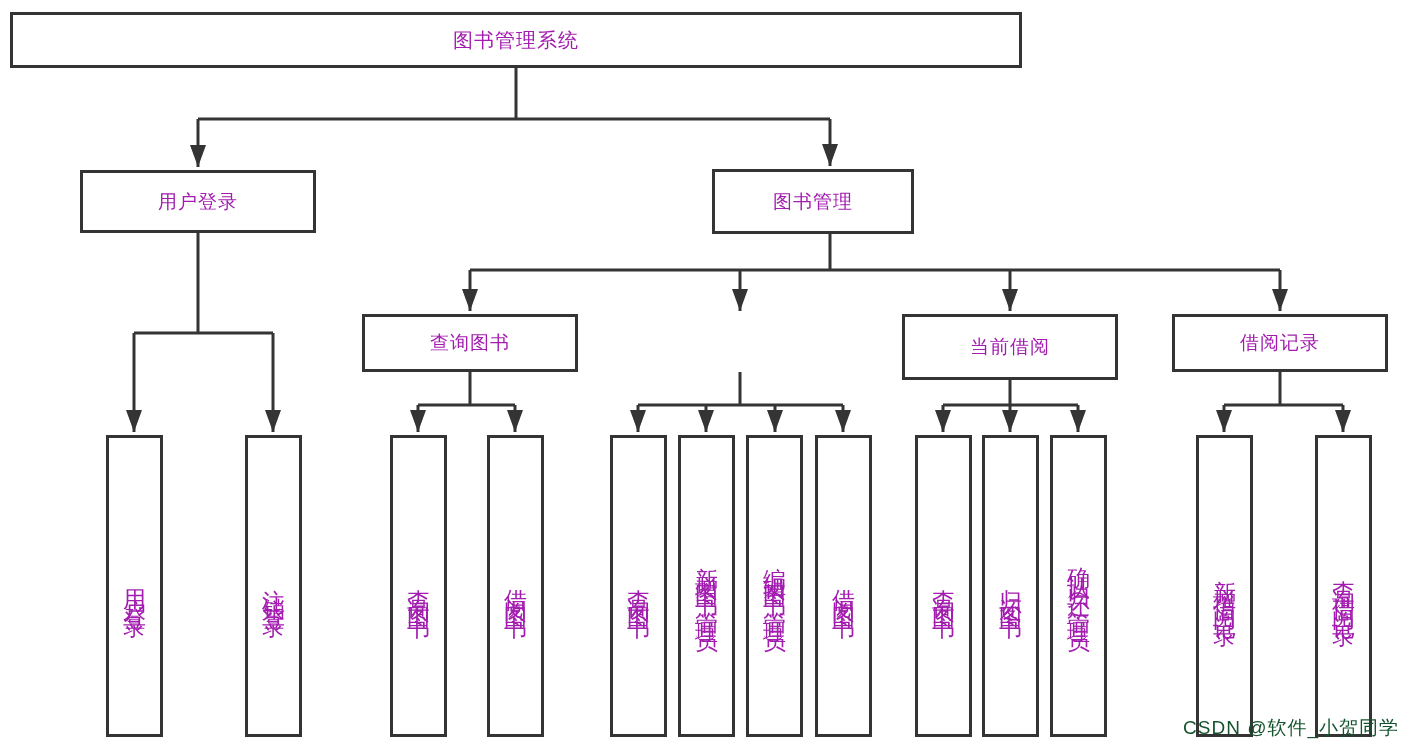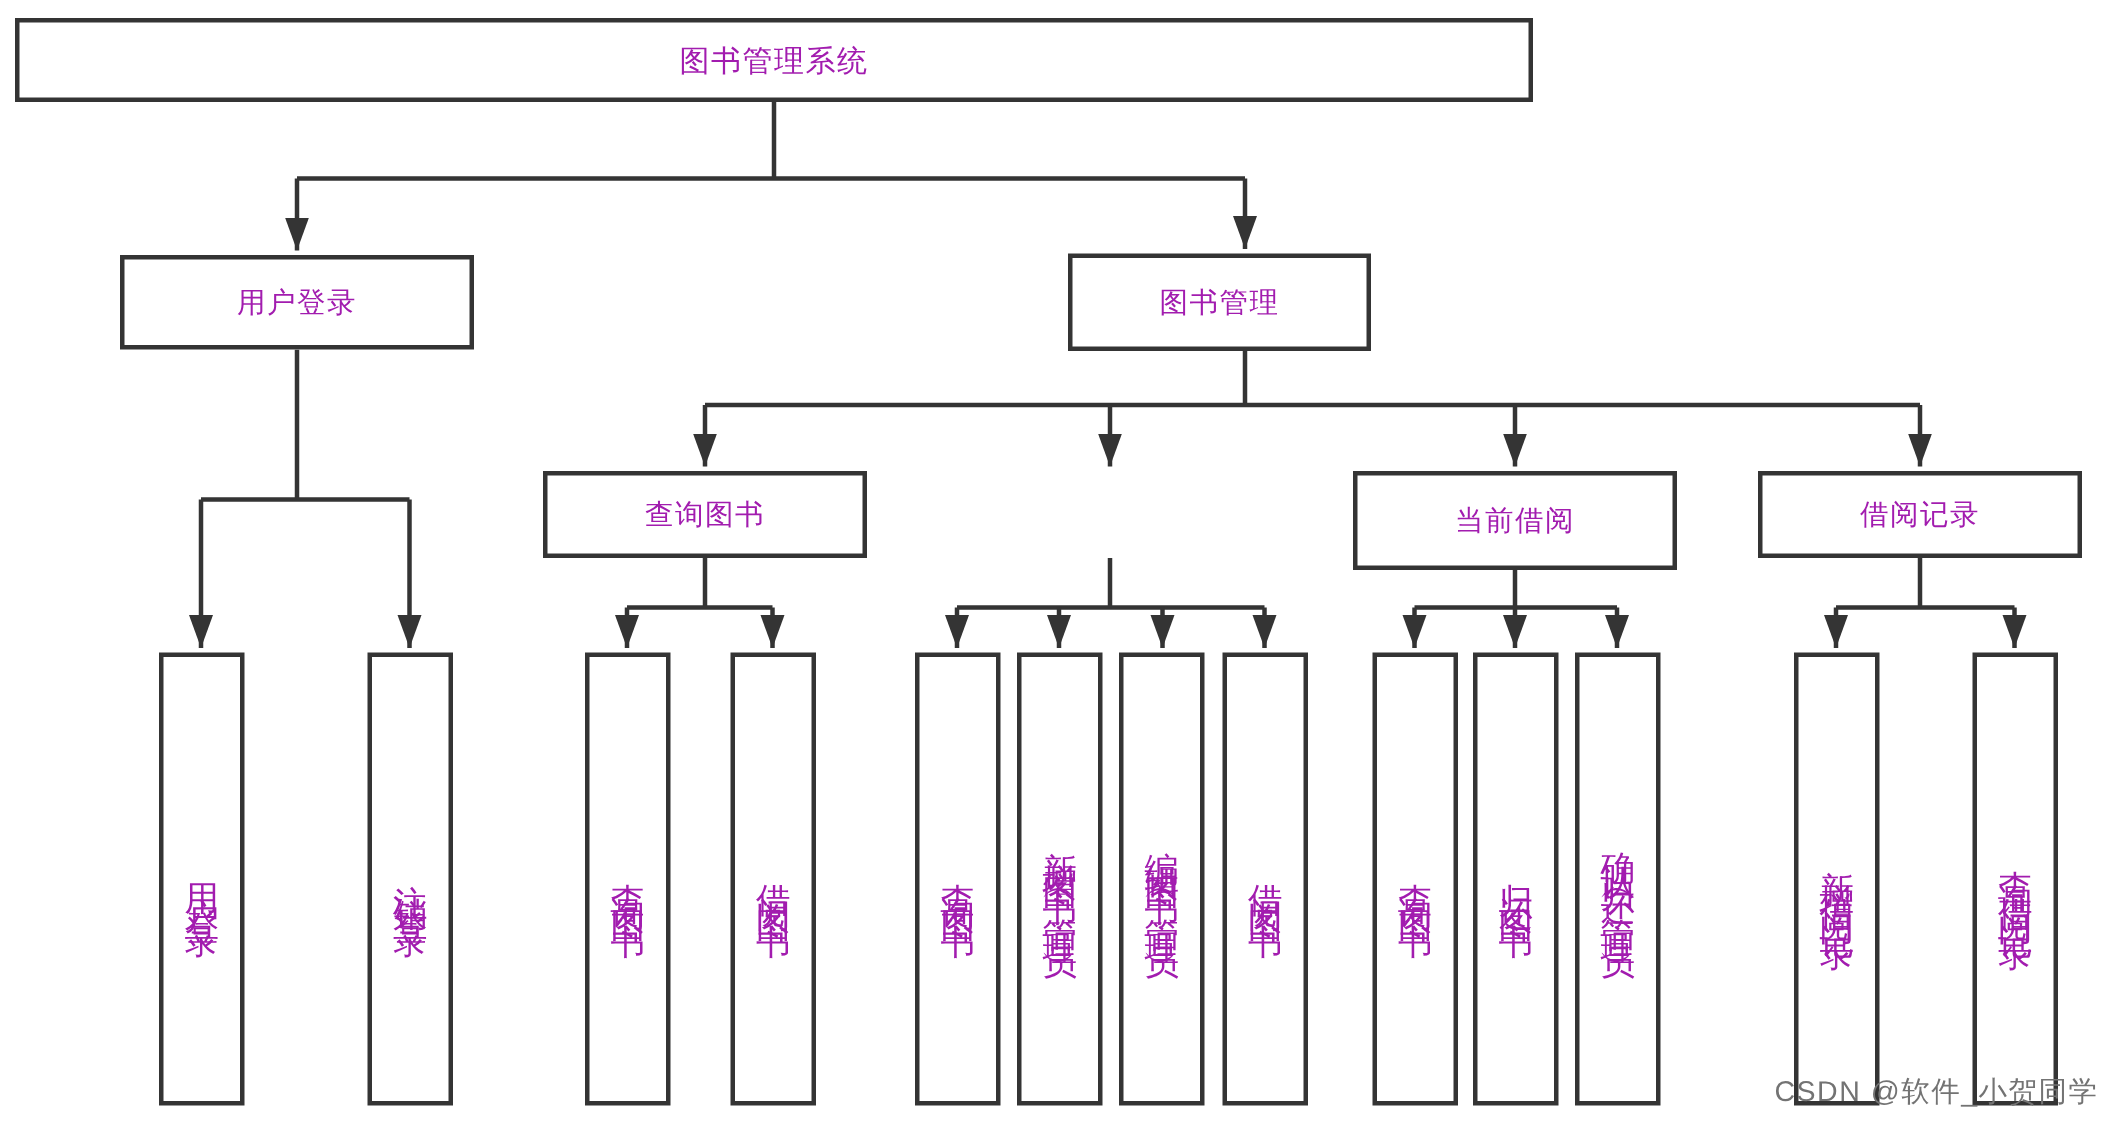--- a/index.html
+++ b/index.html
@@ -38,21 +38,21 @@
     font-size: 23px;
     letter-spacing: 9px;
     line-height: 1;
     padding-top: 6px;
   }
   .watermark {
     position: absolute;
     right: 6px;
     bottom: 6px;
     font-size: 19px;
-    color: #737373;
+    color: #14532d;
     letter-spacing: 1px;
     white-space: nowrap;
   }
 </style>
 </head>
 <body>
 
 <div class="canvas">
 
   <svg class="connectors" viewBox="0 0 1405 747" xmlns="http://www.w3.org/2000/svg">

